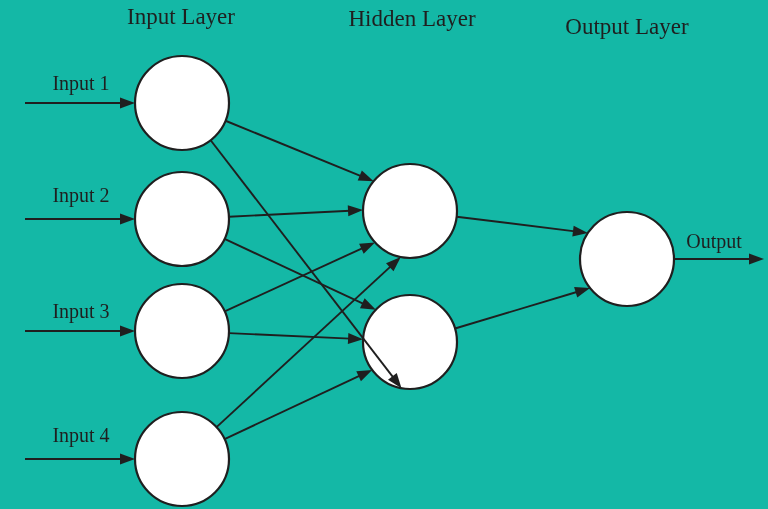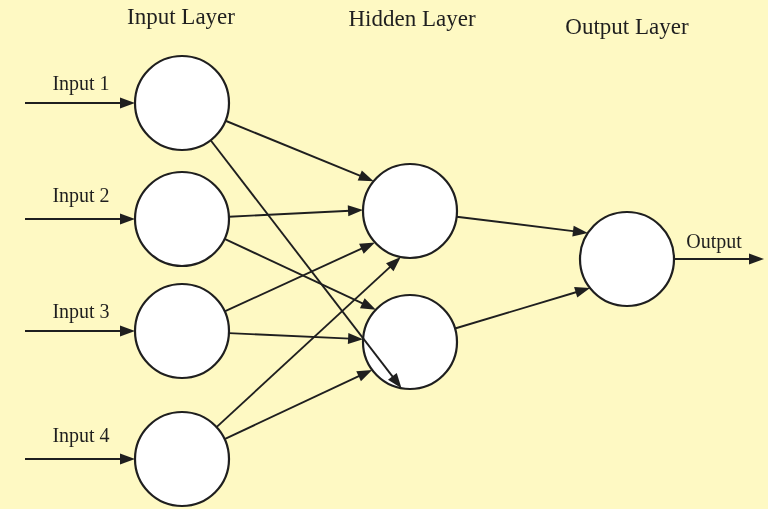--- a/index.html
+++ b/index.html
@@ -4,21 +4,21 @@
 <style>
   html, body {
     margin: 0;
     padding: 0;
     background: #ffffff;
   }
   .stage {
     position: relative;
     width: 768px;
     height: 509px;
-    background: #fef9c3;
+    background: #14b8a6;
     overflow: hidden;
   }
   svg {
     display: block;
   }
   svg text {
     font-family: "Liberation Serif", "DejaVu Serif", serif;
     fill: #1f1f1f;
   }
   .layer-title {

